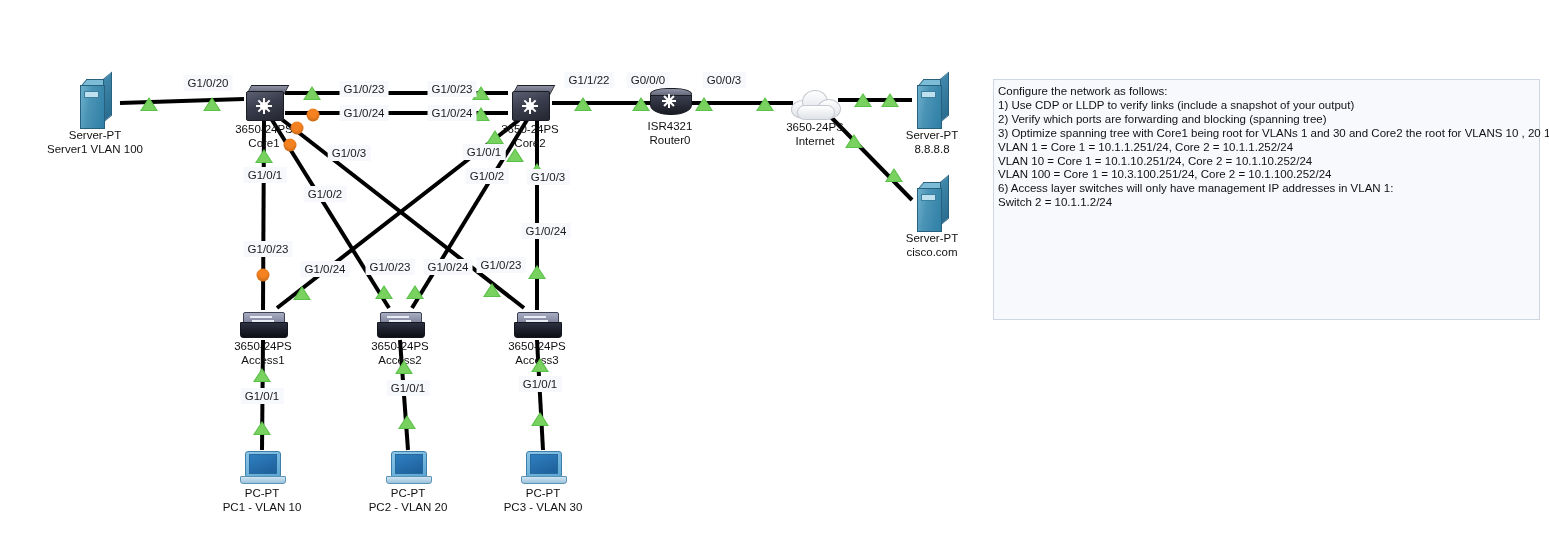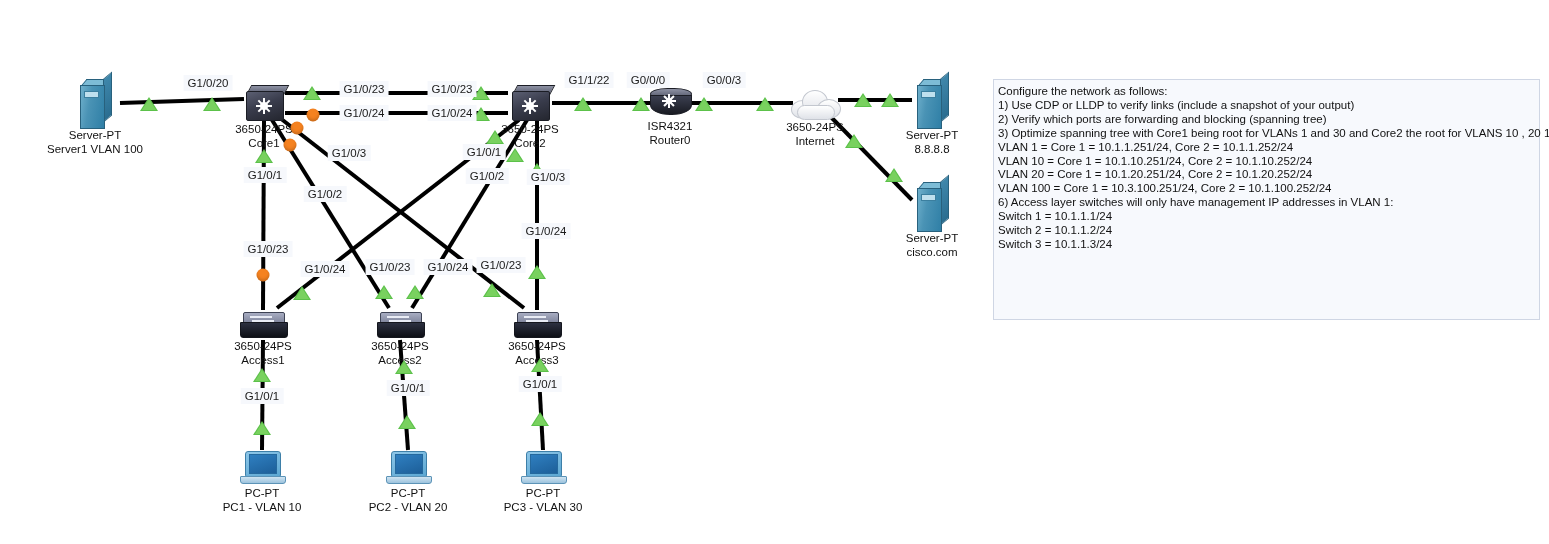--- a/index.html
+++ b/index.html
@@ -439,21 +439,18 @@
 
   <div id="notes">
     <div class="pad"></div>
     <div id="notes-body">
         <div class="ln">Configure the network as follows:</div>
         <div class="ln">1) Use CDP or LLDP to verify links (include a snapshot of your output)</div>
         <div class="ln">2) Verify which ports are forwarding and blocking (spanning tree)</div>
         <div class="ln">3) Optimize spanning tree with Core1 being root for VLANs 1 and 30 and Core2 the root for VLANS 10 , 20 100</div>
         <div class="ln">VLAN 1 = Core 1 = 10.1.1.251/24, Core 2 = 10.1.1.252/24</div>
         <div class="ln">VLAN 10 = Core 1 = 10.1.10.251/24, Core 2 = 10.1.10.252/24</div>
-        <div class="ln">VLAN 20 = Core 1 = 10.1.20.251/24, Core 2 = 10.1.20.252/24</div>
         <div class="ln">VLAN 100 = Core 1 = 10.3.100.251/24, Core 2 = 10.1.100.252/24</div>
         <div class="ln">6) Access layer switches will only have management IP addresses in VLAN 1:</div>
-        <div class="ln">Switch 1 = 10.1.1.1/24</div>
         <div class="ln">Switch 2 = 10.1.1.2/24</div>
-        <div class="ln">Switch 3 = 10.1.1.3/24</div>
       </div>
   </div>
 </div>
 
 </body></html>

